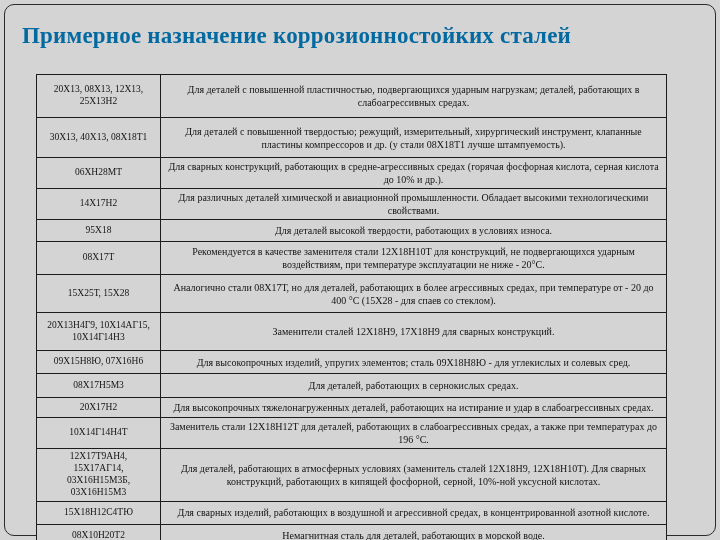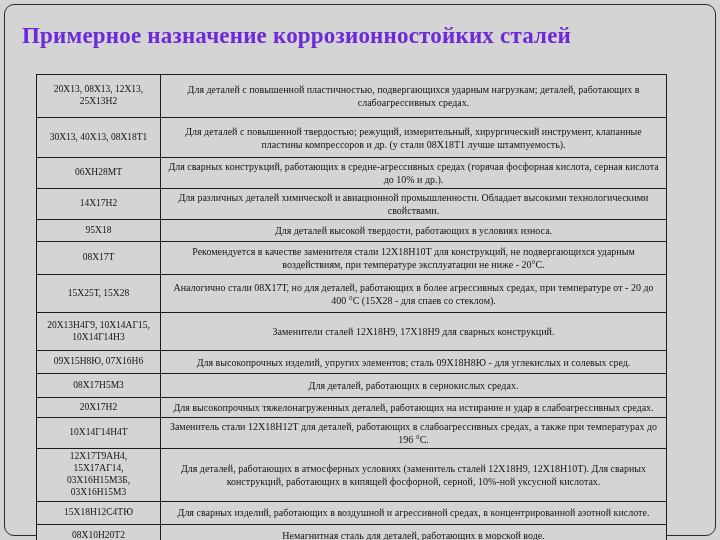--- a/index.html
+++ b/index.html
@@ -24,21 +24,21 @@
     border: 1.5px solid #2a2a2a;
     border-radius: 10px;
     pointer-events: none;
   }
   .slide-title {
     position: absolute;
     left: 22px;
     top: 8px;
     font-size: 23px;
     font-weight: bold;
-    color: #6d28d9;
+    color: #0369a1;
     letter-spacing: 0.2px;
     white-space: nowrap;
   }
   table.steels {
     position: absolute;
     left: 36px;
     top: 74px;
     width: 631px;
     border-collapse: collapse;
     table-layout: fixed;

